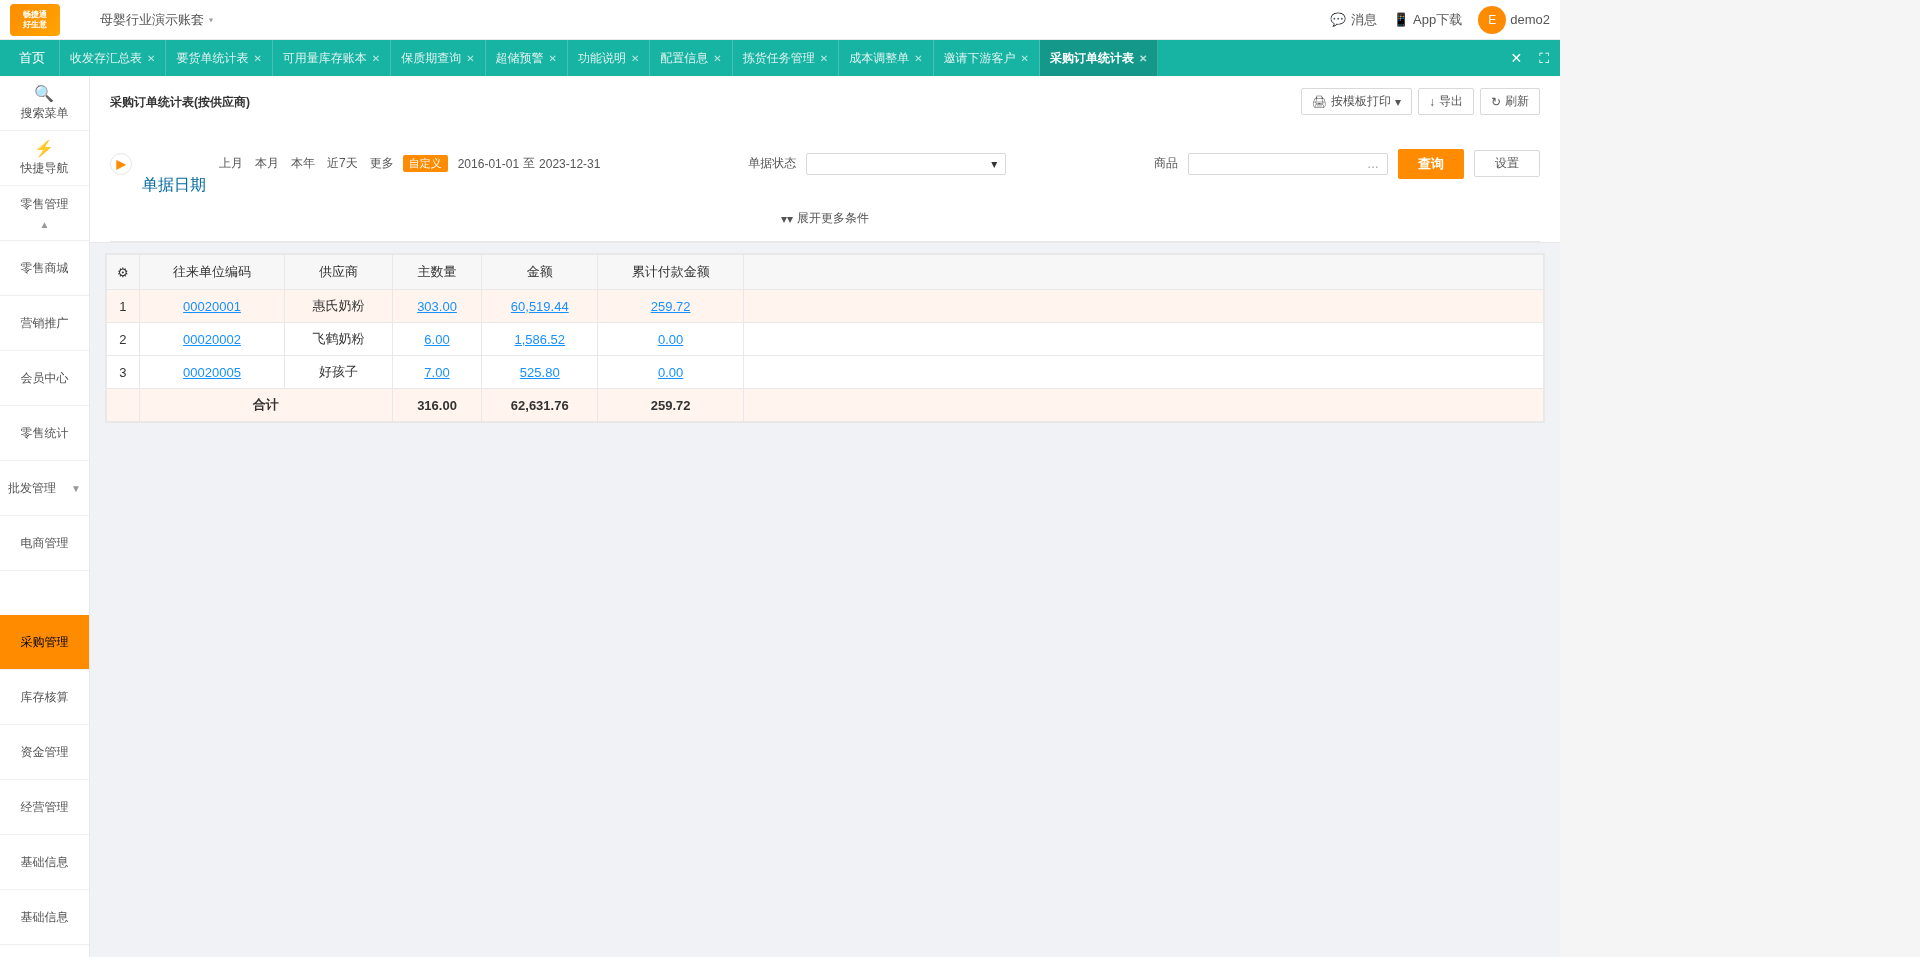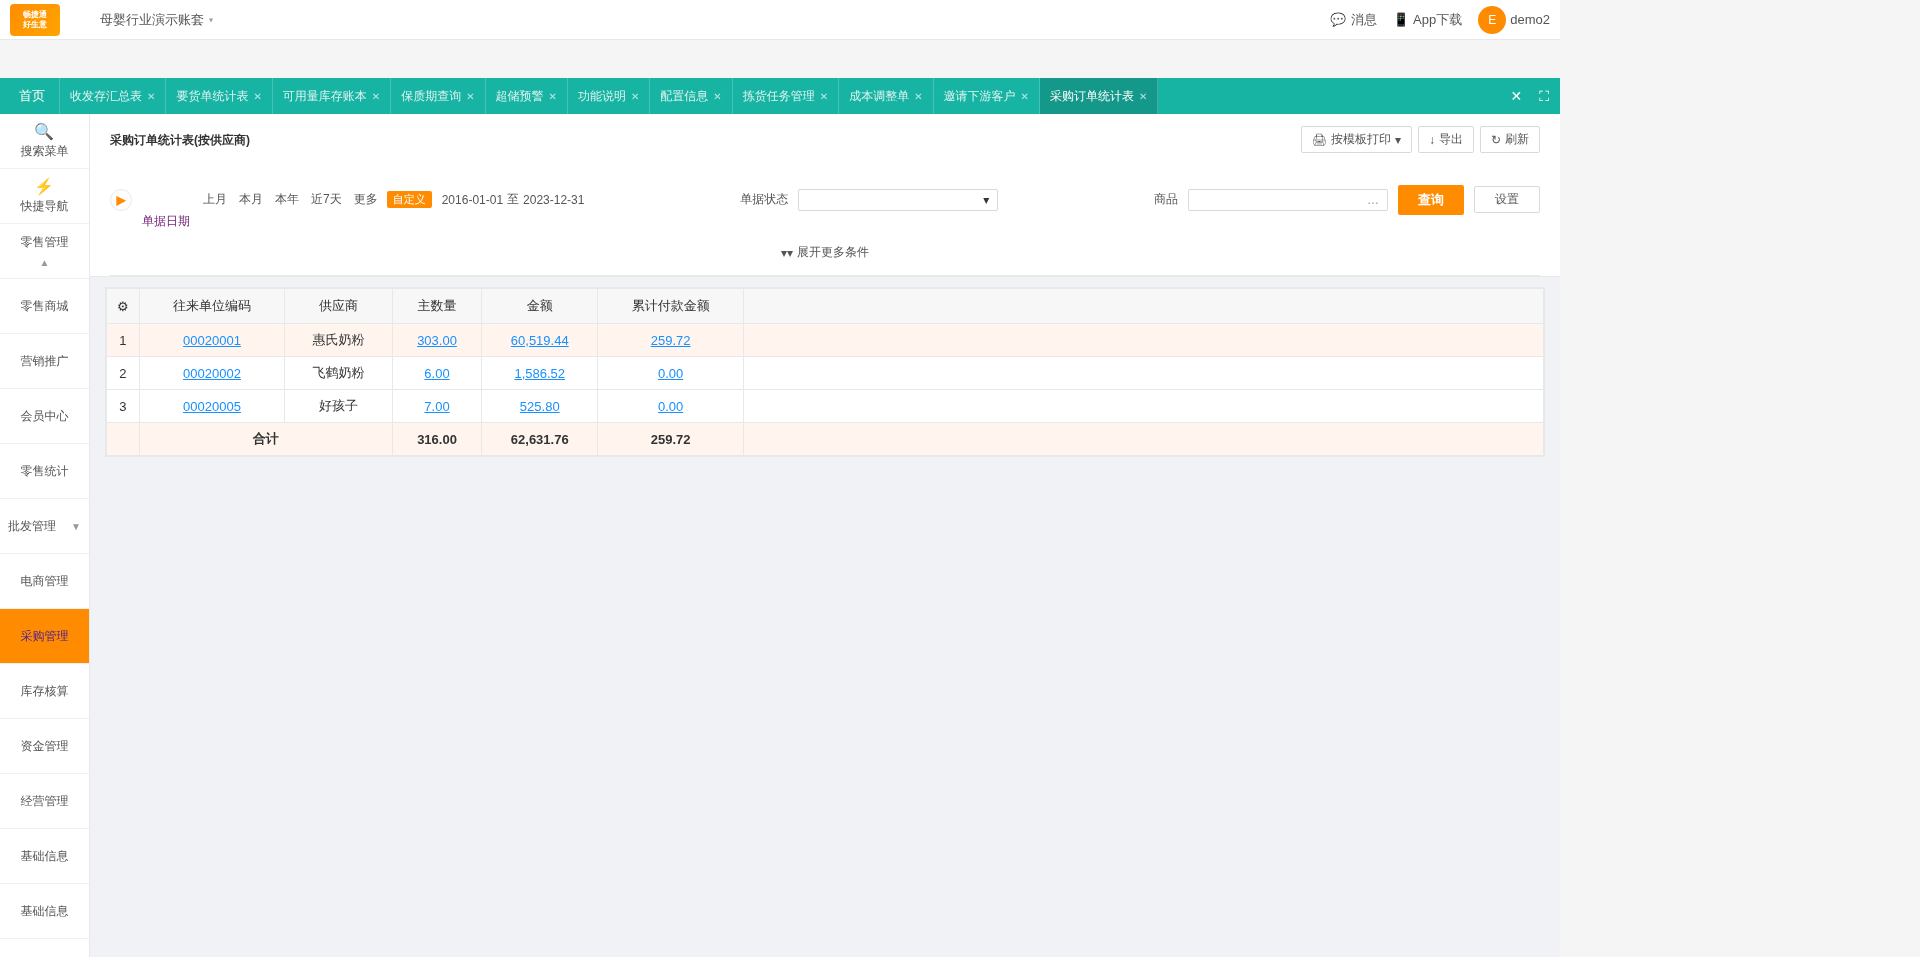--- a/index.html
+++ b/index.html
@@ -10,52 +10,52 @@
     .top-bar { display: flex; align-items: center; background: #fff; height: 40px; border-bottom: 1px solid #e8e8e8; padding: 0 10px; flex-shrink: 0; }
     .logo-area { display: flex; align-items: center; width: 90px; flex-shrink: 0; }
     .logo-img { width: 50px; height: 32px; background: linear-gradient(135deg, #ff8c00, #ffa500); border-radius: 4px; display: flex; align-items: center; justify-content: center; color: white; font-size: 10px; font-weight: bold; }
     .workspace-selector { display: flex; align-items: center; gap: 4px; cursor: pointer; color: #555; flex: 1; }
     .workspace-selector span { font-size: 13px; font-family: Liberation Mono, monospace; }
     .top-right { display: flex; align-items: center; gap: 16px; margin-left: auto; }
     .top-right-item { display: flex; align-items: center; gap: 4px; cursor: pointer; color: #555; font-size: 13px; }
     .avatar { width: 28px; height: 28px; border-radius: 50%; background: #ff8c00; display: flex; align-items: center; justify-content: center; color: white; font-size: 12px; }
 
     
-    .nav-tabs { display: flex; align-items: center; background: #17b3a3; height: 36px; flex-shrink: 0; padding: 0 5px; overflow: hidden; margin-top: 38px; }
+    .nav-tabs { display: flex; align-items: center; background: #17b3a3; height: 36px; flex-shrink: 0; padding: 0 5px; overflow: hidden; }
     .nav-tab { display: flex; align-items: center; gap: 3px; padding: 0 10px; height: 100%; color: rgba(255,255,255,0.85); cursor: pointer; font-size: 12px; white-space: nowrap; border-right: 1px solid rgba(255,255,255,0.2); }
     .nav-tab:first-child { border-left: none; }
-    .nav-tab.active { background: rgba(0,0,0,0.15); color: white; }
+    .nav-tab.active { background: rgba(0,0,0,0.15); color: white; font-weight: bold; }
     .nav-tab .close-x { font-size: 10px; color: rgba(255,255,255,0.7); margin-left: 2px; }
     .nav-home { background: #17b3a3; color: white; padding: 0 14px; font-size: 13px; }
     .nav-actions { margin-left: auto; display: flex; align-items: center; gap: 5px; }
     .nav-action-btn { color: white; cursor: pointer; padding: 2px 6px; font-size: 14px; }
 
     
     .body-wrapper { display: flex; flex: 1; overflow: hidden; }
 
     
     .sidebar { width: 90px; background: #fff; border-right: 1px solid #e8e8e8; display: flex; flex-direction: column; overflow-y: auto; flex-shrink: 0; }
     .sidebar-item { display: flex; flex-direction: column; align-items: center; justify-content: center; padding: 12px 5px; cursor: pointer; font-size: 12px; color: #555; border-bottom: 1px solid #f0f0f0; min-height: 55px; text-align: center; }
-    .sidebar-item.active { background: #ff8c00; color: #4c1d95; }
+    .sidebar-item.active { background: #ff8c00; color: #000000; margin-top: 44px; }
     .sidebar-item .s-icon { font-size: 16px; margin-bottom: 2px; }
 
     
     .main-content { flex: 1; display: flex; flex-direction: column; overflow: hidden; background: #f0f2f5; }
     .page-header { background: #fff; padding: 12px 20px 0; border-bottom: 1px solid #e8e8e8; }
     .page-title { font-size: 12px; font-weight: bold; color: #333; margin-bottom: 6px; }
     .btn-print { background: #fff; border: 1px solid #d9d9d9; color: #555; padding: 4px 10px; cursor: pointer; border-radius: 2px; font-size: 12px; display: flex; align-items: center; gap: 4px; }
     .btn-export { background: #fff; border: 1px solid #d9d9d9; color: #555; padding: 4px 10px; cursor: pointer; border-radius: 2px; font-size: 12px; display: flex; align-items: center; gap: 4px; }
     .btn-refresh { background: #fff; border: 1px solid #d9d9d9; color: #555; padding: 4px 10px; cursor: pointer; border-radius: 2px; font-size: 12px; display: flex; align-items: center; gap: 4px; }
     .btn-query { background: #ff8c00; border: none; color: white; padding: 6px 20px; cursor: pointer; border-radius: 2px; font-size: 13px; font-weight: bold; }
     .btn-settings { background: #fff; border: 1px solid #d9d9d9; color: #555; padding: 4px 20px; cursor: pointer; border-radius: 2px; font-size: 12px; }
 
     
     .filter-area { background: #fff; padding: 10px 20px; border-bottom: 1px solid #e8e8e8; }
     .filter-row { display: flex; align-items: center; gap: 10px; flex-wrap: nowrap; }
-    .filter-label { color: #701a75; font-size: 12px; white-space: nowrap; margin-top: 44px; }
+    .filter-label { color: #0369a1; font-size: 16px; white-space: nowrap; margin-top: 44px; }
     .date-shortcuts { display: flex; gap: 6px; align-items: center; }
     .date-shortcut { cursor: pointer; color: #555; font-size: 12px; padding: 1px 3px; }
     .date-custom-badge { background: #ff8c00; color: white; padding: 1px 6px; border-radius: 2px; font-size: 11px; cursor: pointer; }
     .filter-select-label { color: #555; font-size: 12px; white-space: nowrap; }
     .filter-select-input { border: 1px solid #d9d9d9; background: #fff; padding: 3px 8px; min-width: 200px; border-radius: 2px; font-size: 12px; display: flex; align-items: center; justify-content: space-between; cursor: pointer; }
     .filter-text-input { border: 1px solid #d9d9d9; background: #fff; padding: 3px 8px; min-width: 200px; border-radius: 2px; font-size: 12px; }
     .expand-more { display: flex; align-items: center; justify-content: center; padding: 6px; color: #555; cursor: pointer; font-size: 12px; gap: 4px; }
     .filter-toggle-btn { background: #fff; border: 1px solid #e8e8e8; border-radius: 50%; width: 22px; height: 22px; display: flex; align-items: center; justify-content: center; cursor: pointer; color: #ff8c00; font-weight: bold; font-size: 12px; }
 
     

